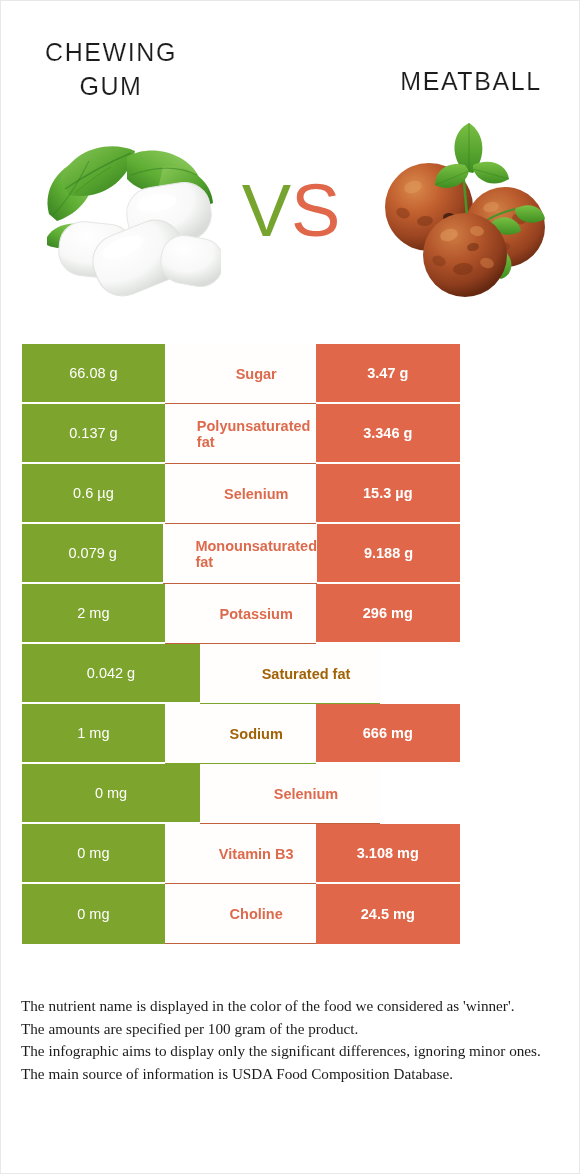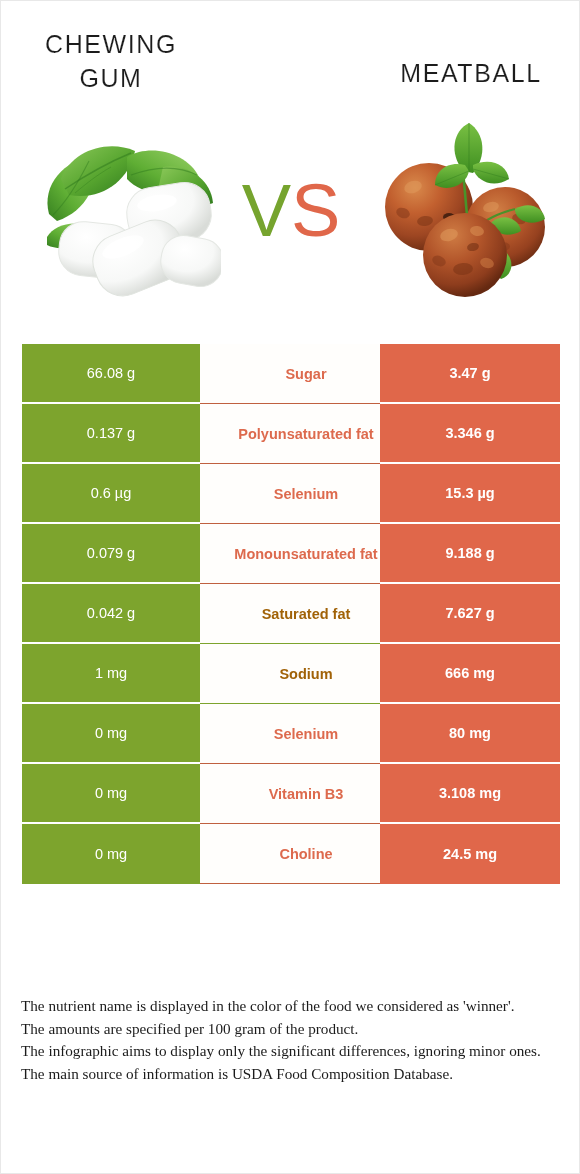--- a/index.html
+++ b/index.html
@@ -19,21 +19,21 @@
     height: 1174px;
     position: relative;
     background: #ffffff;
     box-sizing: border-box;
     border: 1px solid #e8e8e8;
   }
 
   
   .titles {
     position: absolute;
-    top: 4px;
+    top: 12px;
     left: 0;
     width: 580px;
     height: 108px;
   }
   .title {
     position: absolute;
     font-family: "Liberation Sans", sans-serif;
     font-weight: 300;
     font-size: 25px;
     letter-spacing: 1.6px;
@@ -98,21 +98,21 @@
   .table {
     position: absolute;
     top: 343px;
     left: 21px;
     width: 538px;
   }
   .row {
     position: relative;
     display: flex;
     height: 60px;
-    width: 538px;
+    width: 438px;
   }
   .cell {
     display: flex;
     align-items: center;
     justify-content: center;
     box-sizing: border-box;
     height: 60px;
   }
   .cell-left {
     width: 178px;
@@ -312,34 +312,37 @@
       <div class="row win-orange">
         <div class="cell cell-left">0.6 µg</div>
         <div class="cell cell-mid">Selenium</div>
         <div class="cell cell-right">15.3 µg</div>
       </div>
       <div class="row win-orange">
         <div class="cell cell-left">0.079 g</div>
         <div class="cell cell-mid">Monounsaturated fat</div>
         <div class="cell cell-right">9.188 g</div>
       </div>
+      <div class="row win-orange">
+        <div class="cell cell-left">2 mg</div>
+        <div class="cell cell-mid">Potassium</div>
+        <div class="cell cell-right">296 mg</div>
+      </div>
       <div class="row win-green">
         <div class="cell cell-left">0.042 g</div>
         <div class="cell cell-mid">Saturated fat</div>
-        <div class="cell cell-right">7.627 g</div>
       </div>
       <div class="row win-green">
         <div class="cell cell-left">1 mg</div>
         <div class="cell cell-mid">Sodium</div>
         <div class="cell cell-right">666 mg</div>
       </div>
       <div class="row win-orange">
         <div class="cell cell-left">0 mg</div>
         <div class="cell cell-mid">Selenium</div>
-        <div class="cell cell-right">80 mg</div>
       </div>
       <div class="row win-orange">
         <div class="cell cell-left">0 mg</div>
         <div class="cell cell-mid">Vitamin B3</div>
         <div class="cell cell-right">3.108 mg</div>
       </div>
       <div class="row win-orange">
         <div class="cell cell-left">0 mg</div>
         <div class="cell cell-mid">Choline</div>
         <div class="cell cell-right">24.5 mg</div>

